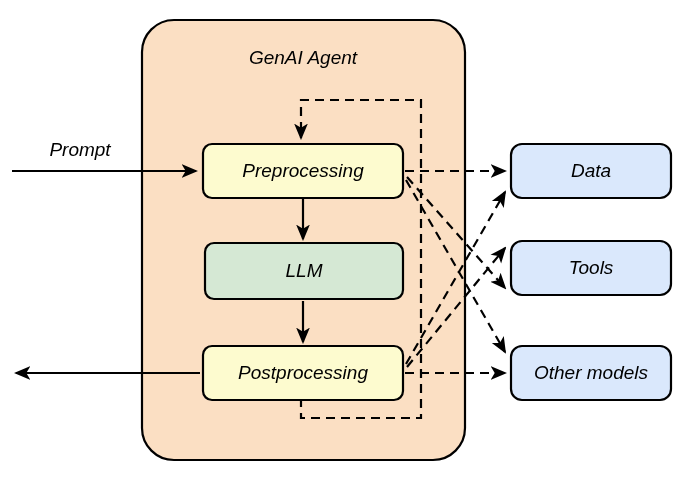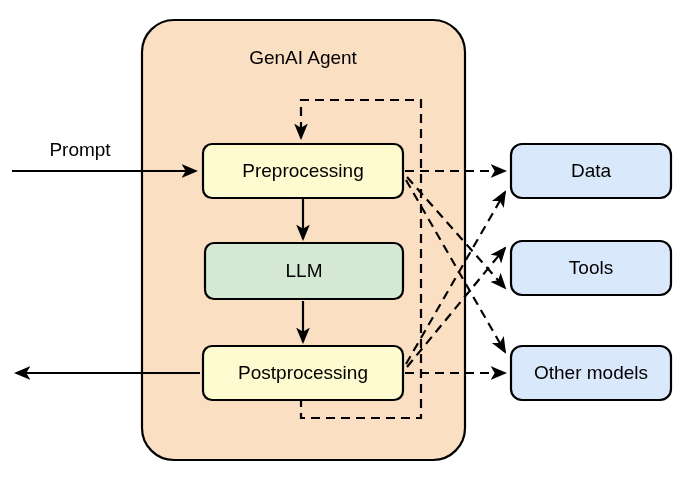--- a/index.html
+++ b/index.html
@@ -10,20 +10,21 @@
   body {
     width: 700px;
     height: 480px;
     overflow: hidden;
     font-family: "Liberation Sans", sans-serif;
   }
   #diagram-root {
     position: relative;
     width: 668px;
     height: 480px;
+    font-style: italic;
   }
   svg#diagram {
     display: block;
     width: 700px;
     height: 480px;
   }
   .node-label {
     font-family: "Liberation Sans", sans-serif;
     font-size: 19px;
     fill: #000000;

